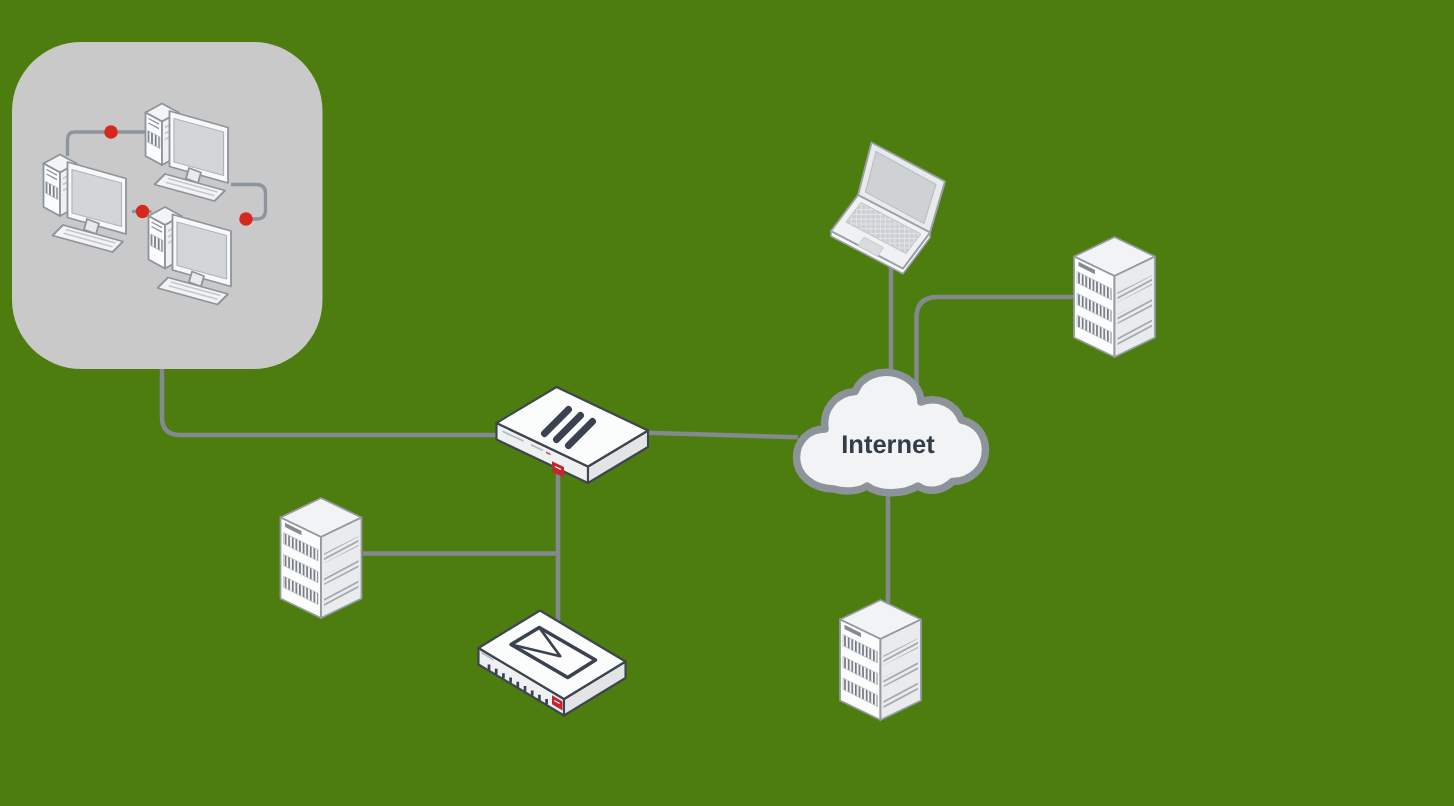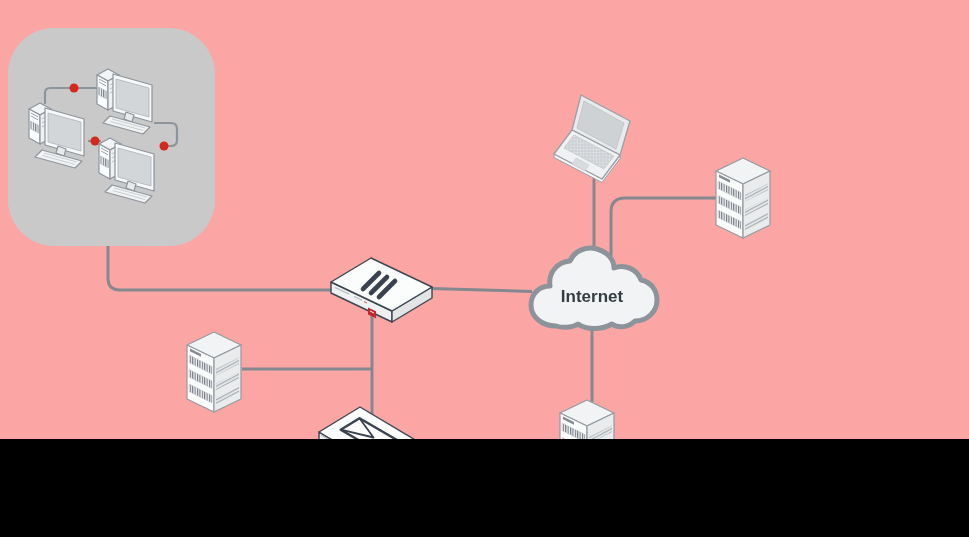--- a/index.html
+++ b/index.html
@@ -1,17 +1,17 @@
 <!DOCTYPE html>
 <html><head>
 <meta charset="utf-8">
 <style>
   html,body{margin:0;padding:0;background:#000;}
   .canvas{
-    position:relative;width:969px;height:439px;background:#fca5a5;
+    position:relative;width:969px;height:537px;background:#4d7c0f;
     overflow:hidden;font-family:"Liberation Sans",sans-serif;
   }
   .canvas svg{display:block;}
   .cloud-label{
     font-family:"Liberation Sans",sans-serif;
     font-size:17px;font-weight:bold;fill:#333d47;
   }
 </style>
 </head>
 <body>

